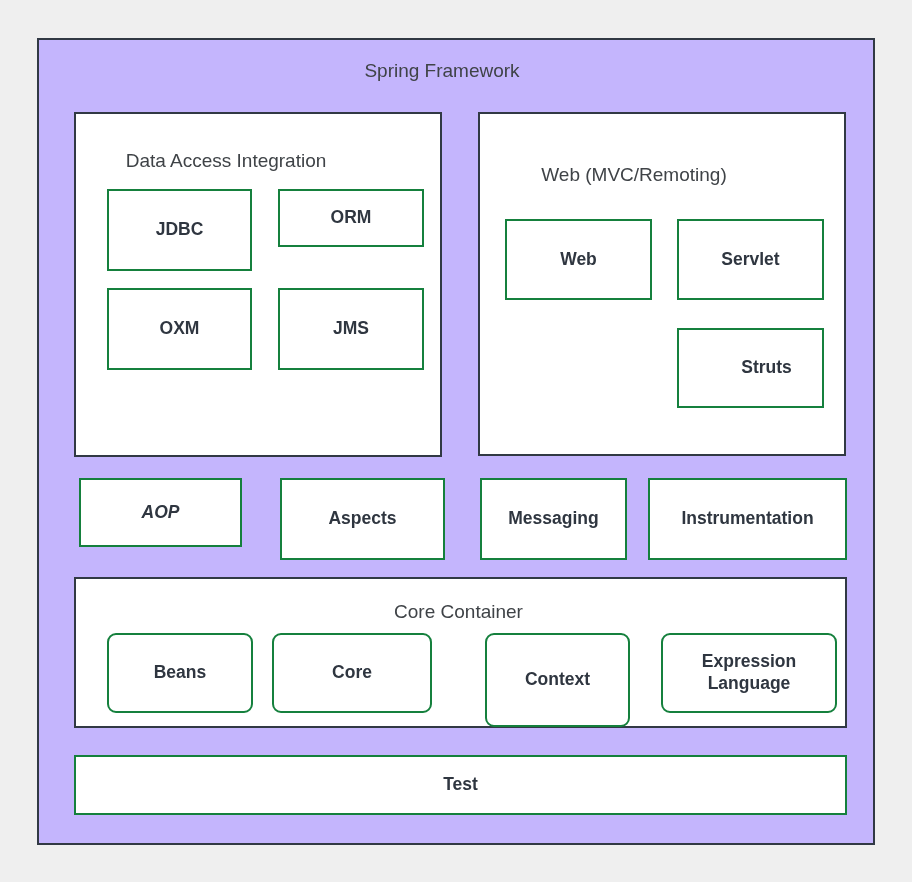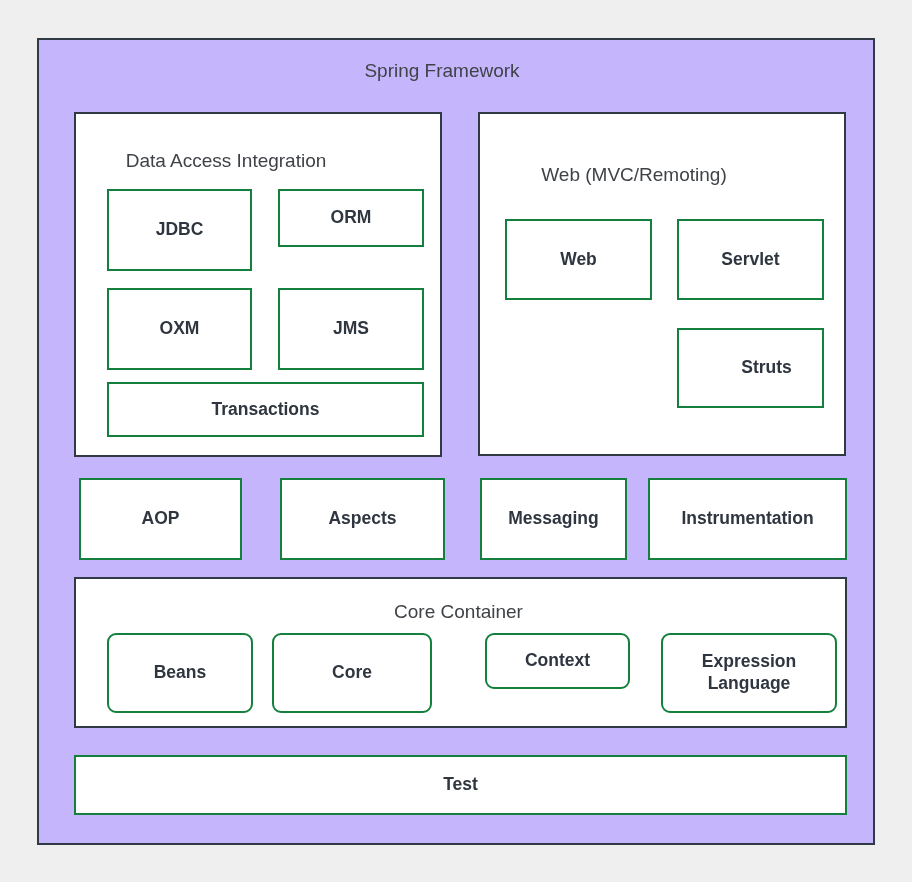--- a/index.html
+++ b/index.html
@@ -65,60 +65,57 @@
     </div>
     <div class="module" style="left:202px; top:75px; width:146px; height:58px;">
       <span>ORM</span>
     </div>
     <div class="module" style="left:31px; top:174px; width:145px; height:82px;">
       <span>OXM</span>
     </div>
     <div class="module" style="left:202px; top:174px; width:146px; height:82px;">
       <span>JMS</span>
     </div>
-    <div class="module" style="left:31px; top:268px; width:317px; height:55px;">
-      <span>Transactions</span>
-    </div>
   </div>
 
   <div class="section" style="left:439px; top:72px; width:368px; height:344px;">
     <div class="section-title" style="position:absolute; top:50px; transform:translateX(-28px);">Web (MVC/Remoting)</div>
     <div class="module" style="left:25px; top:105px; width:147px; height:81px;">
       <span>Web</span>
     </div>
     <div class="module" style="left:197px; top:105px; width:147px; height:81px;">
       <span>Servlet</span>
     </div>
     <div class="module" style="left:197px; top:214px; width:147px; height:80px;padding-left:40px;">
       <span>Struts</span>
     </div>
   </div>
 
-  <div class="module" style="left:40px; top:438px; width:163px; height:82px;">
+  <div class="module" style="left:40px; top:438px; width:163px; height:69px;font-style:italic;">
     <span>AOP</span>
   </div>
   <div class="module" style="left:241px; top:438px; width:165px; height:82px;">
     <span>Aspects</span>
   </div>
   <div class="module" style="left:441px; top:438px; width:147px; height:82px;">
     <span>Messaging</span>
   </div>
   <div class="module" style="left:609px; top:438px; width:199px; height:82px;">
     <span>Instrumentation</span>
   </div>
 
   <div class="section" style="left:35px; top:537px; width:773px; height:151px;padding-left:8px;">
     <div class="section-title" style="position:absolute; top:22px; transform:translateX(-10px);">Core Container</div>
     <div class="module rounded" style="left:31px; top:54px; width:146px; height:80px;text-align:center;">
       <span>Beans</span>
     </div>
     <div class="module rounded" style="left:196px; top:54px; width:160px; height:80px;">
       <span>Core</span>
     </div>
-    <div class="module rounded" style="left:409px; top:54px; width:145px; height:56px;">
+    <div class="module rounded" style="left:409px; top:54px; width:145px; height:94px;">
       <span>Context</span>
     </div>
     <div class="module rounded" style="left:585px; top:54px; width:176px; height:80px;">
       <span>Expression Language</span>
     </div>
   </div>
 
   <div class="module" style="left:35px; top:715px; width:773px; height:60px;">
     <span>Test</span>
   </div>

